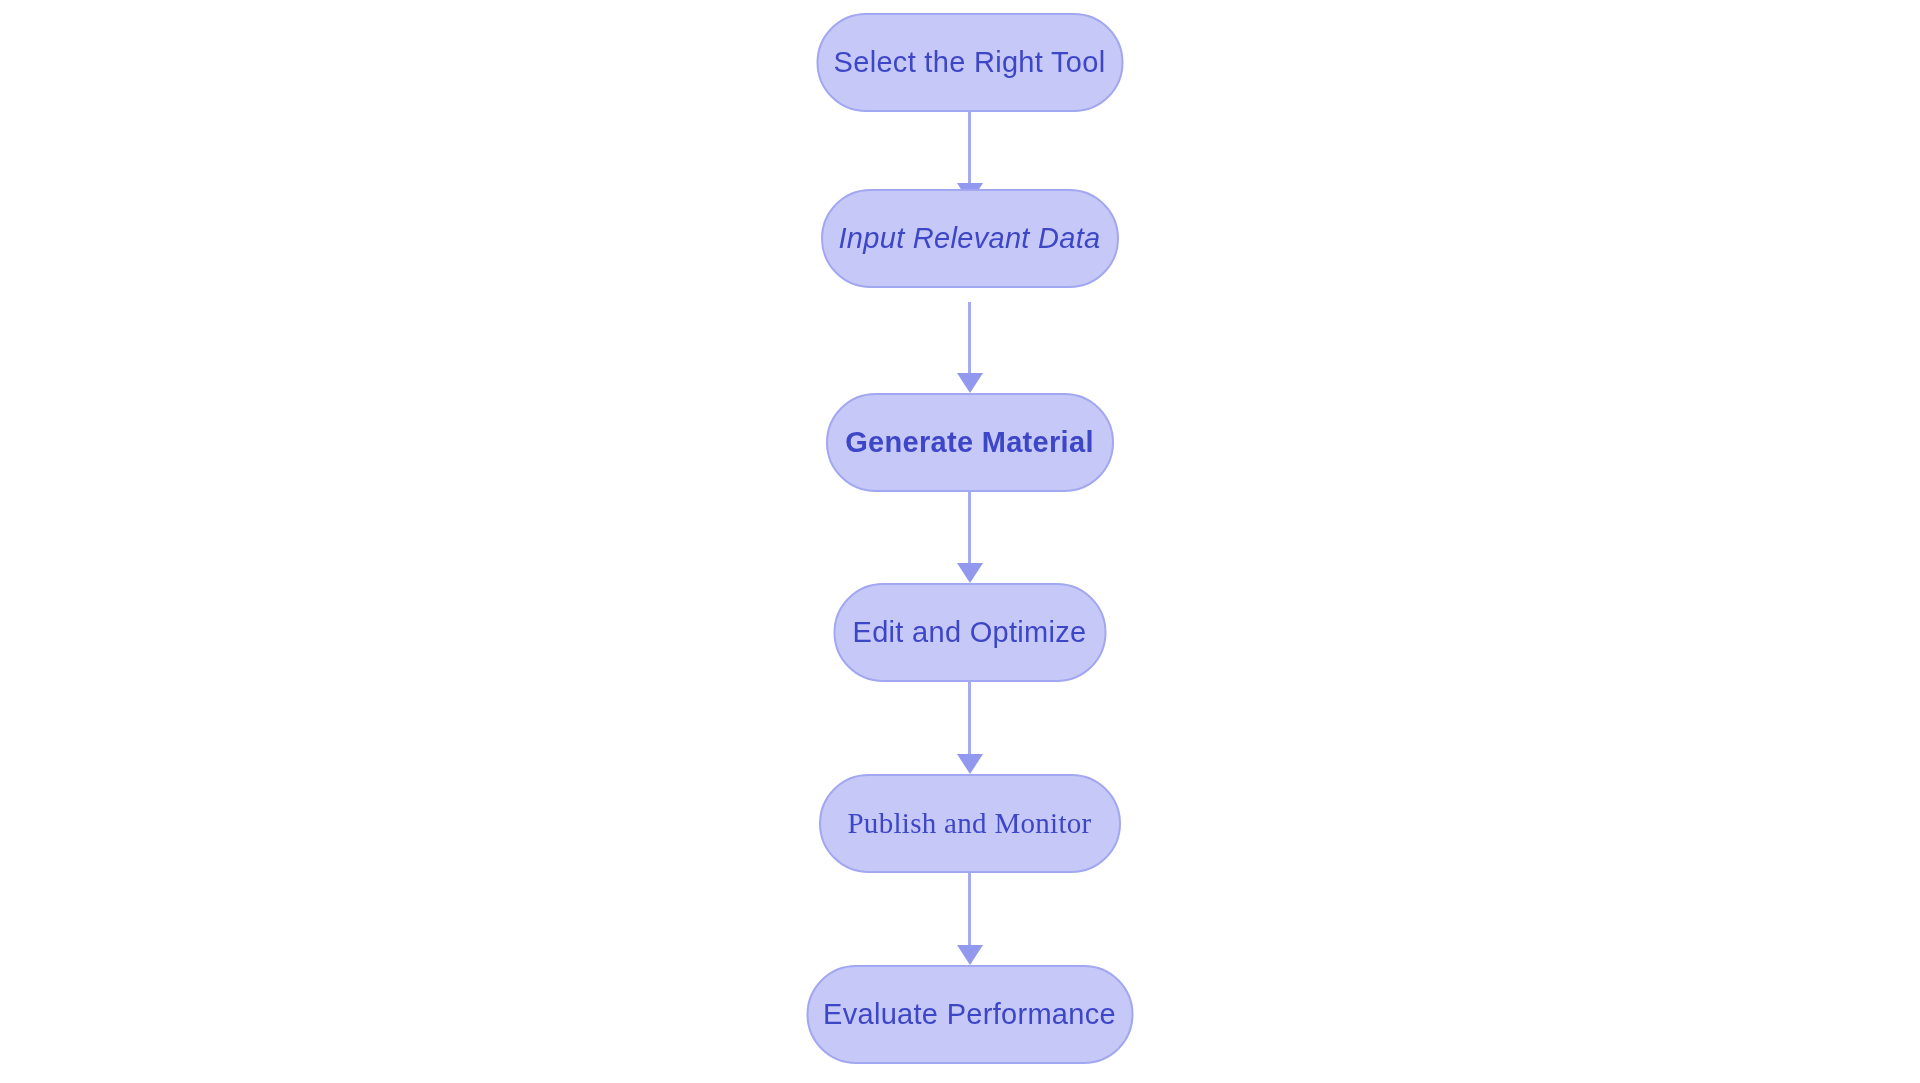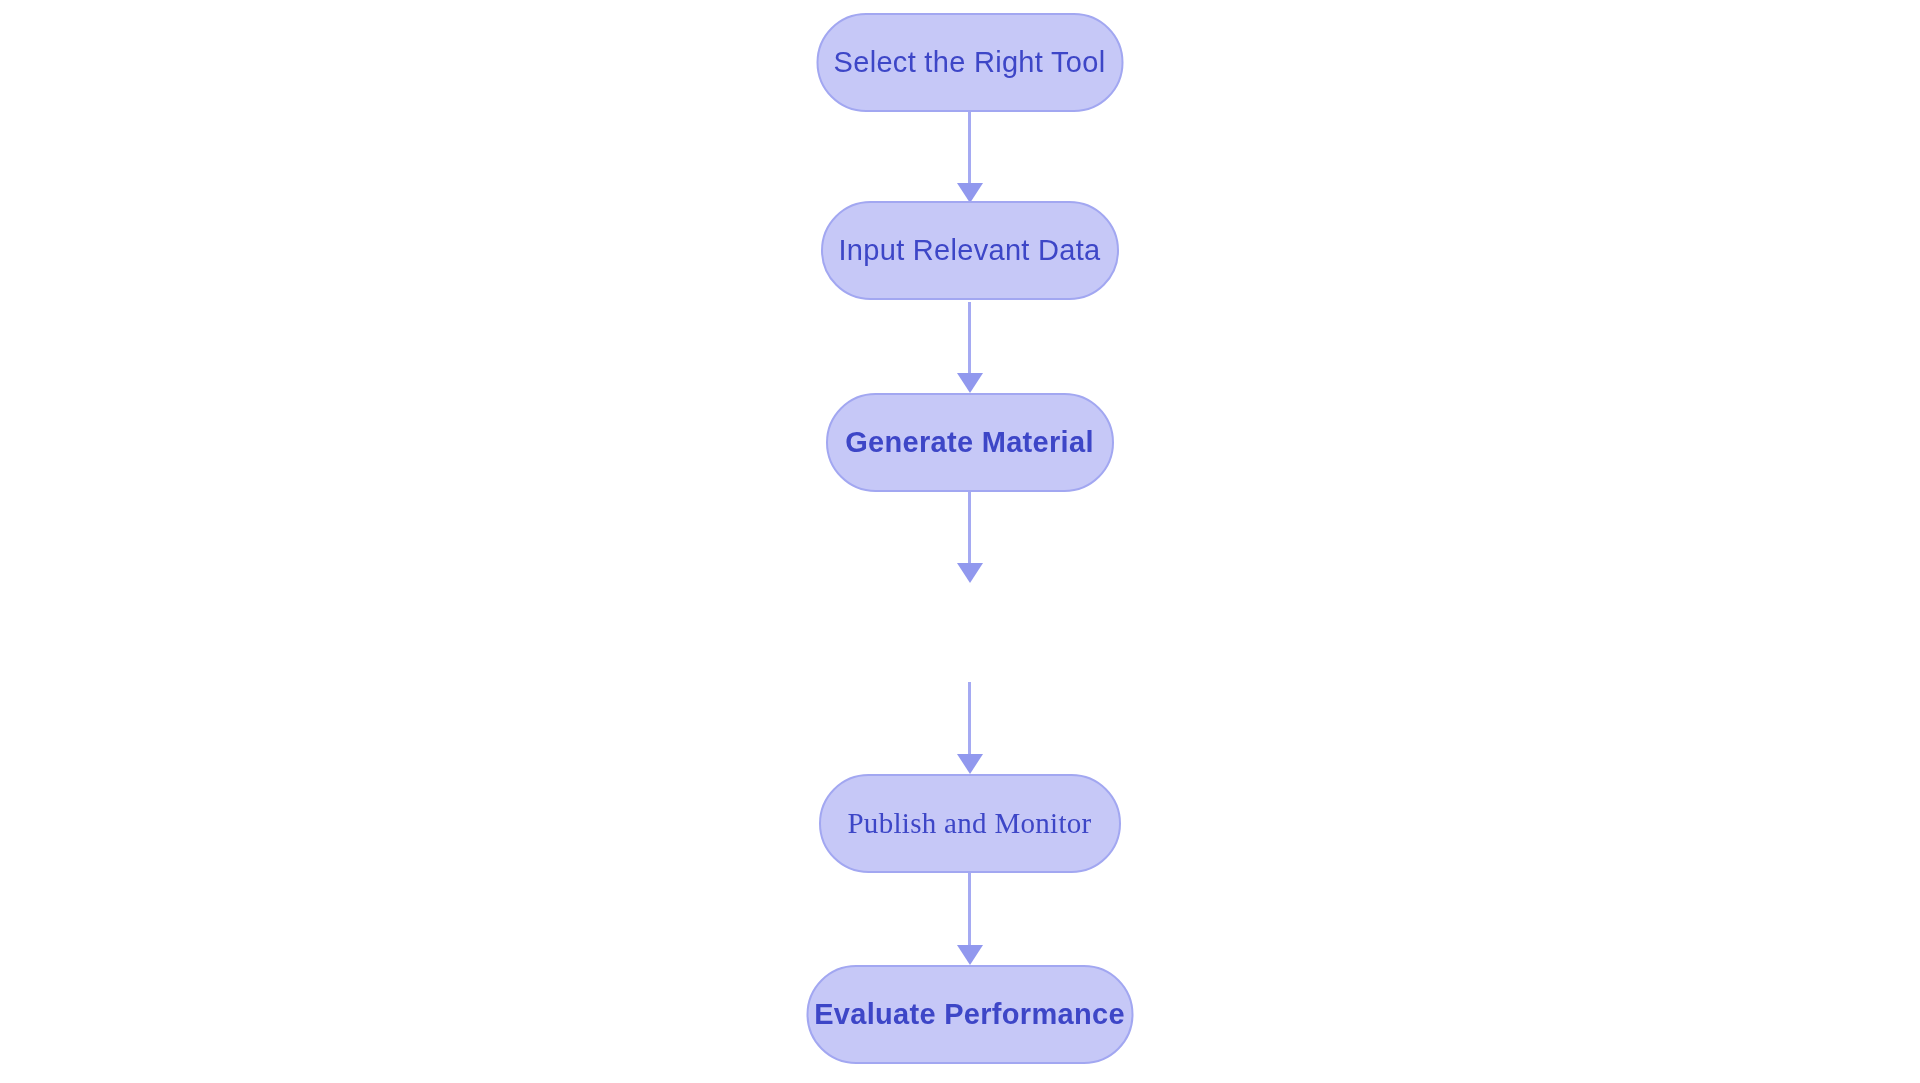--- a/index.html
+++ b/index.html
@@ -27,25 +27,25 @@
     border-radius: 50px;
     display: flex;
     align-items: center;
     justify-content: center;
     color: #3d46c7;
     font-size: 29px;
     letter-spacing: 0.3px;
     white-space: nowrap;
   }
   .node1 { top: 13px;  width: 307px; }
-  .node2 { top: 201px; width: 298px; }
+  .node2 { top: 189px; width: 298px; font-style: italic; }
   .node3 { top: 393px; width: 288px; font-weight: bold; }
   .node4 { top: 583px; width: 273px; }
   .node5 { top: 774px; width: 302px; font-family: Liberation Serif, serif; }
-  .node6 { top: 965px; width: 327px; font-weight: bold; }
+  .node6 { top: 965px; width: 327px; }
 
   .arrow {
     position: absolute;
     left: 50%;
     transform: translateX(-50%);
     width: 26px;
     display: flex;
     flex-direction: column;
     align-items: center;
   }
@@ -92,20 +92,23 @@
 
   <div class="node node3">
     <span>Generate Material</span>
   </div>
 
   <div class="arrow arrow3">
     <div class="shaft"></div>
     <div class="head"></div>
   </div>
 
+  <div class="node node4">
+    <span>Edit and Optimize</span>
+  </div>
 
   <div class="arrow arrow4">
     <div class="shaft"></div>
     <div class="head"></div>
   </div>
 
   <div class="node node5">
     <span>Publish and Monitor</span>
   </div>
 

